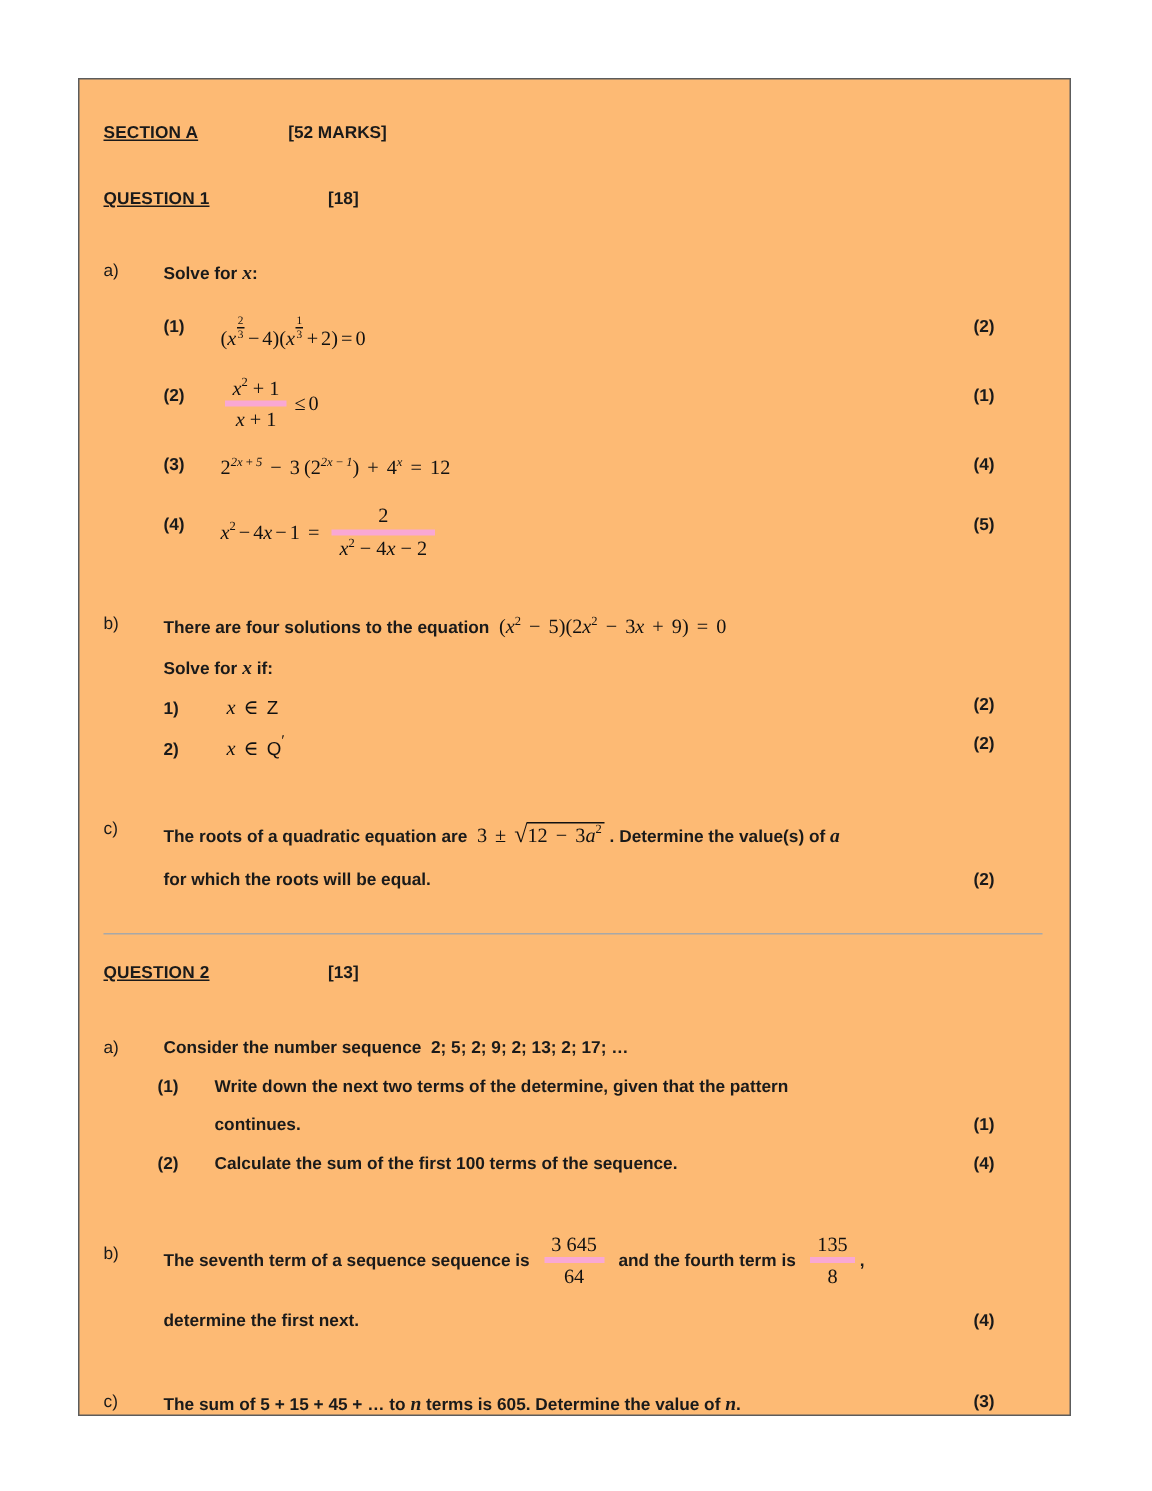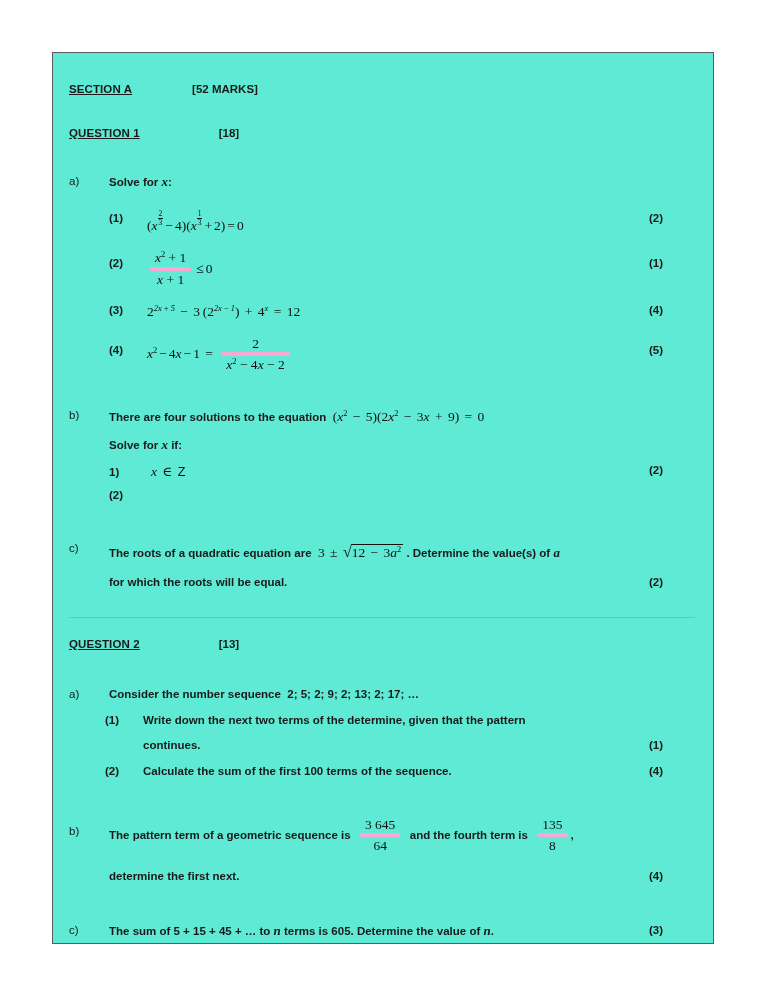--- a/index.html
+++ b/index.html
@@ -15,21 +15,21 @@
     position: relative;
     overflow: hidden;
   }
   .page {
     position: absolute;
     left: 52px;
     top: 52px;
     width: 662px;
     height: 892px;
     border: 1px solid #5c5c5c;
-    background: #5eead4;
+    background: #fdba74;
     box-sizing: border-box;
   }
   .page-inner {
     position: relative;
     width: 100%;
     height: 100%;
     padding: 0;
     box-sizing: border-box;
   }
 
@@ -254,20 +254,23 @@
     <span class="body-txt">
       <span style="display:inline-block;width:42px">1)</span><span class="math"><i>x</i><span class="op">&nbsp;∈&nbsp;</span><span style="font-family:'Liberation Sans',sans-serif;font-size:12.5px;">Z</span></span>
     </span>
     <span class="marks">(2)</span>
   </div>
 
   <div style="height:6px" class="sp"></div>
 
   <div class="row">
     <span class="lbl plain"></span>
+    <span class="body-txt">
+      <span style="display:inline-block;width:42px">2)</span><span class="math"><i>x</i><span class="op">&nbsp;∈&nbsp;</span><span style="font-family:'Liberation Sans',sans-serif;font-size:12.5px;">Q</span><span style="font-size:11px;vertical-align:super;">′</span></span>
+    </span>
     <span class="marks">(2)</span>
   </div>
 
   <div style="height:36px" class="sp"></div>
 
   <div class="row">
     <span class="lbl plain">c)</span>
     <span class="body-txt">
       <span>The roots of a quadratic equation are</span>&nbsp;
       <span class="math">3<span class="op">&nbsp;±&nbsp;</span><span class="sqrt"><span class="rad">√</span><span class="rand">12<span class="op">&nbsp;−&nbsp;</span>3<i>a</i><sup class="en">2</sup></span></span></span>
@@ -327,21 +330,21 @@
     <span class="lbl" style="width:38px">(2)</span>
     <span class="body-txt">Calculate the sum of the first 100 terms of the sequence.</span>
     <span class="marks">(4)</span>
   </div>
 
   <div style="height:38px" class="sp"></div>
 
   <div class="row">
     <span class="lbl plain" style="line-height:2.3">b)</span>
     <span class="body-txt" style="line-height:2.3">
-      <span>The pattern term of a geometric sequence is</span>&nbsp;
+      <span>The seventh term of a sequence sequence is</span>&nbsp;
       <span class="math"><span class="frac"><span class="n">3 645</span><span class="d">64</span></span></span>&nbsp;
       <span>and the fourth term is</span>&nbsp;
       <span class="math"><span class="frac"><span class="n">135</span><span class="d">8</span></span></span><span>,</span>
     </span>
     <span class="marks"></span>
   </div>
 
   <div style="height:14px" class="sp"></div>
 
   <div class="row">

